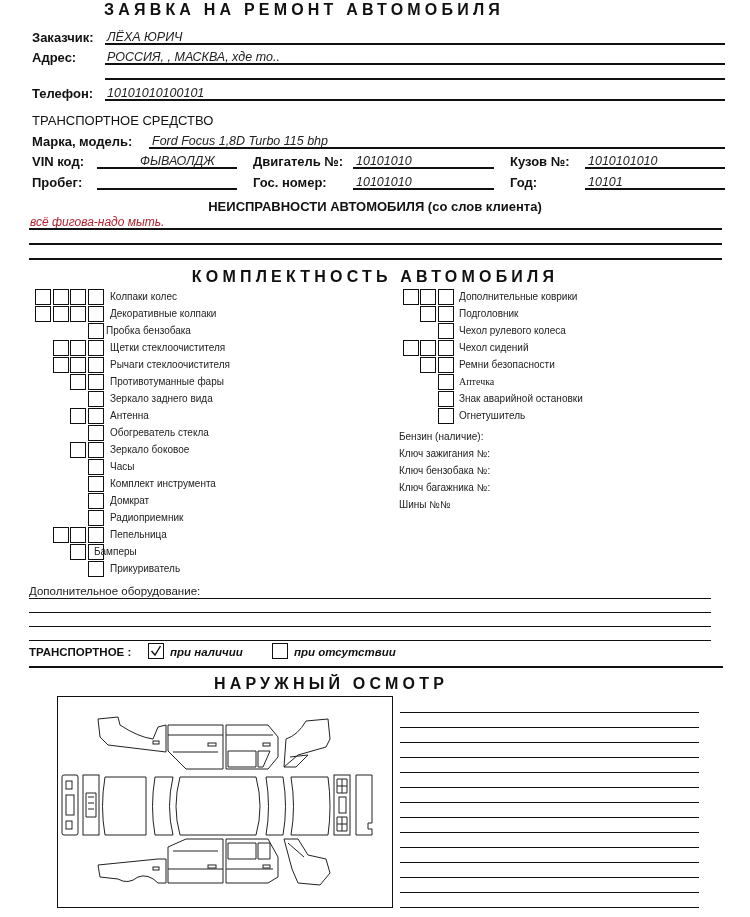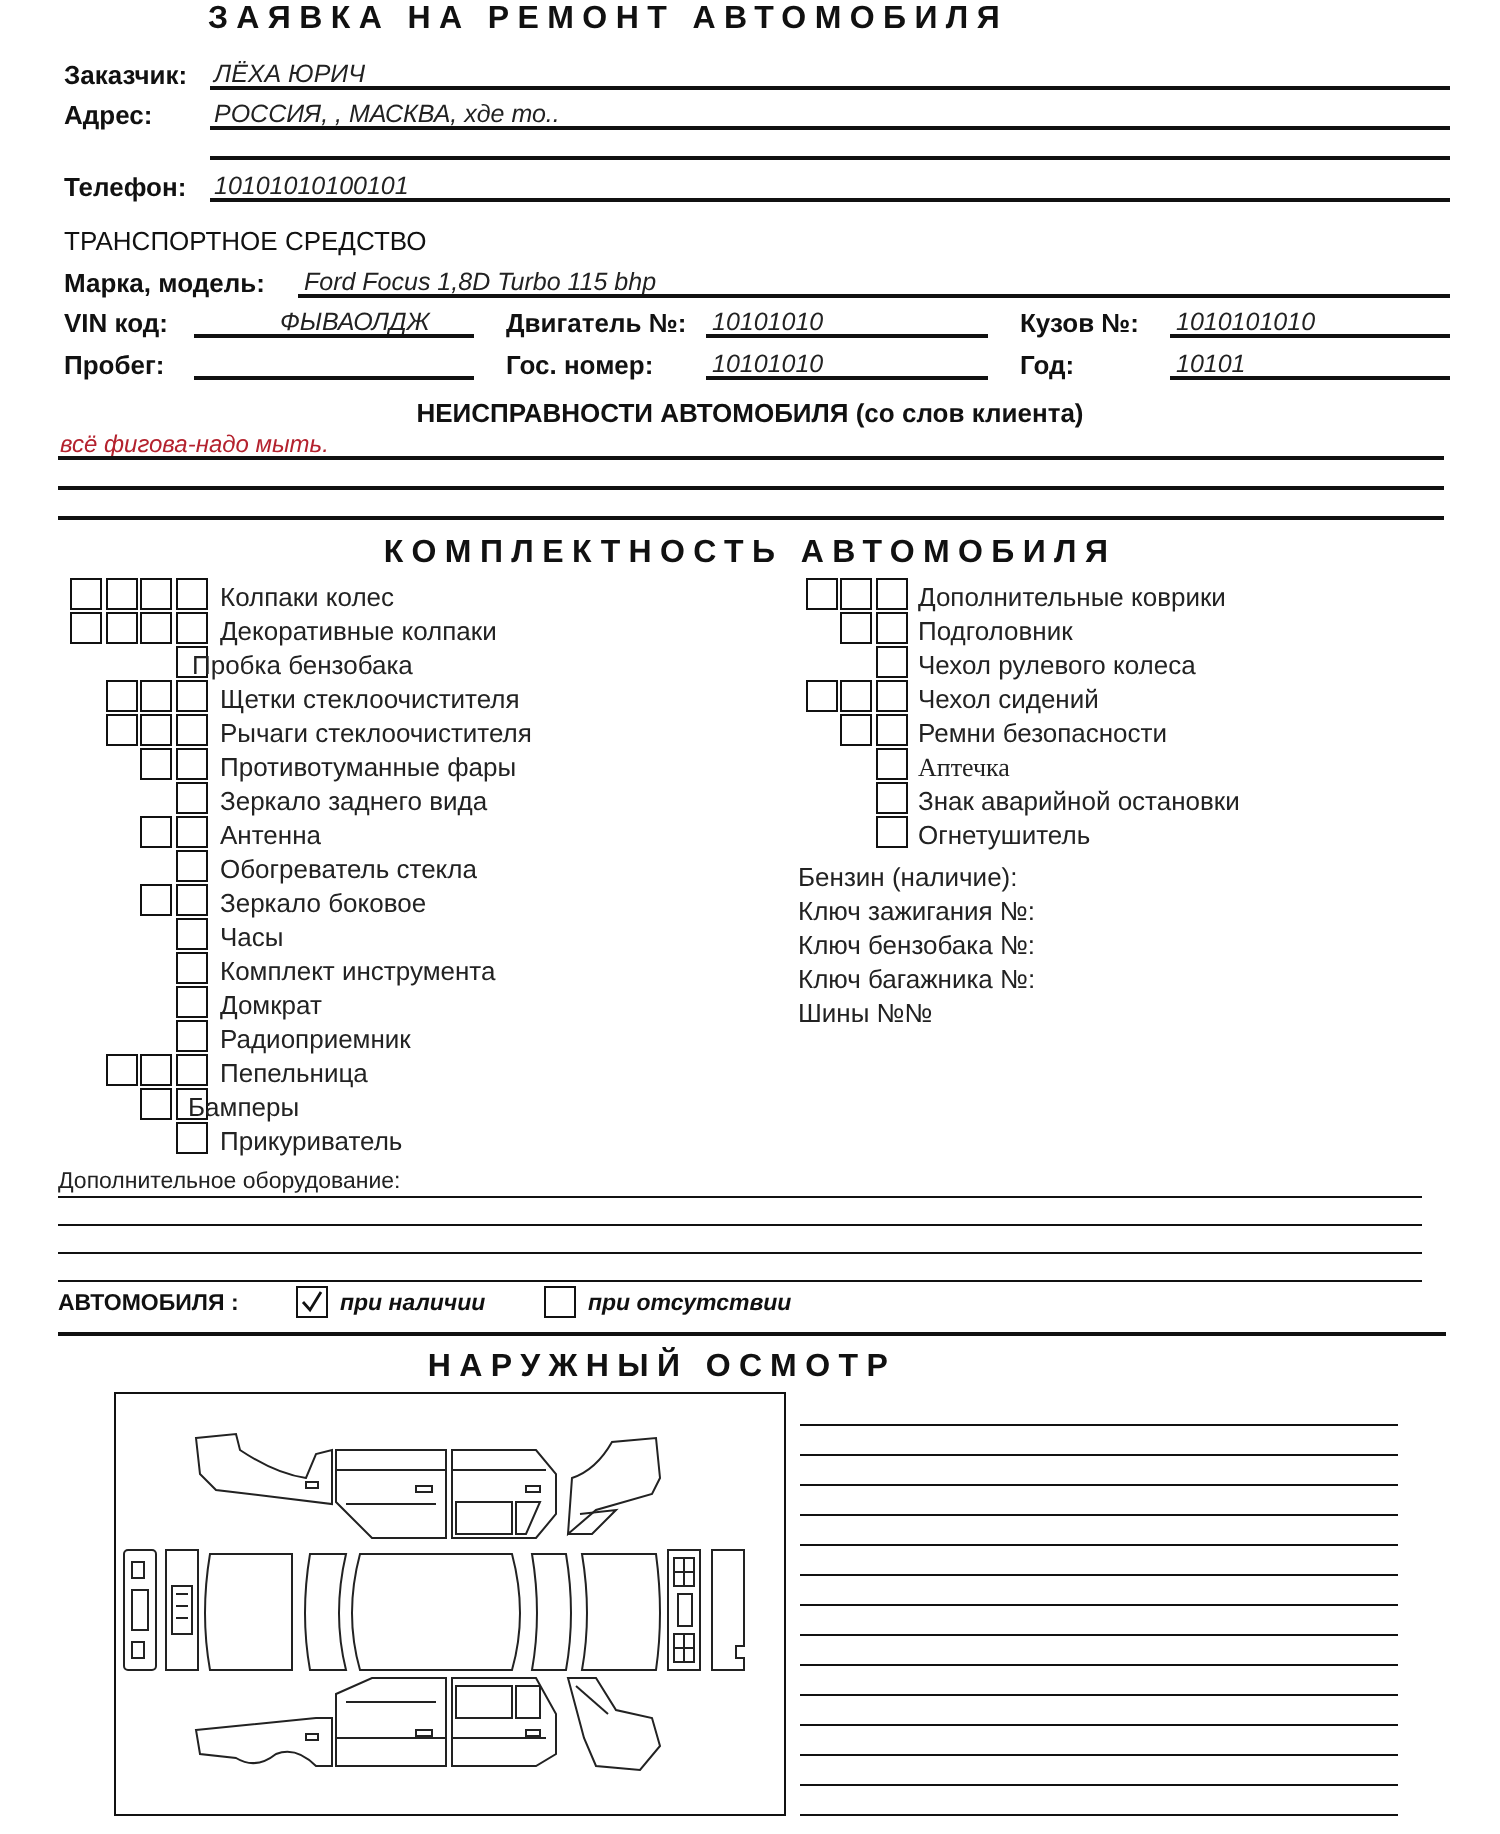--- a/index.html
+++ b/index.html
@@ -6,21 +6,21 @@
   html, body { width: 750px; height: 917px; background: #ffffff; overflow: hidden; }
   body { position: relative; font-family: "Liberation Sans", sans-serif; color: #111; }
   .abs { position: absolute; }
   .h-title { font-weight: bold; font-size: 16px; letter-spacing: 4.2px; white-space: nowrap; }
   .lbl { font-weight: bold; font-size: 13px; white-space: nowrap; }
   .val { font-style: italic; font-size: 12.5px; white-space: nowrap; color: #222; }
   .line { position: absolute; height: 0; border-top: 2px solid #111; }
   .thin { position: absolute; height: 0; border-top: 1.3px solid #111; }
   .plain { font-size: 13px; white-space: nowrap; }
   .cb { position: absolute; width: 16px; height: 16px; border: 1.3px solid #111; background: #fff; }
-  .item { font-size: 13px; white-space: nowrap; color: #222; }
+  .item { font-size: 10px; white-space: nowrap; color: #222; }
   .red { color: #b4222e; }
 </style>
 </head>
 <body>
 
 <div class="abs h-title" style="left:0;width:608px;text-align:center;top:1px;">ЗАЯВКА НА РЕМОНТ АВТОМОБИЛЯ</div>
 
 <div class="abs lbl" style="left:32px;top:30px;">Заказчик:</div>
 <div class="abs val" style="left:107px;top:30px;">ЛЁХА ЮРИЧ</div>
 <div class="line" style="left:105px;width:620px;top:43px;"></div>
@@ -82,21 +82,21 @@
     </div>
     <div>
       <div class="cb" style="left: 87.5px; top: 306px;"></div>
       <div class="cb" style="left: 70px; top: 306px;"></div>
       <div class="cb" style="left: 52.5px; top: 306px;"></div>
       <div class="cb" style="left: 35px; top: 306px;"></div>
       <div class="abs item" style="left: 110px; top: 308px;">Декоративные колпаки</div>
     </div>
     <div>
       <div class="cb" style="left: 87.5px; top: 323px;"></div>
-      <div class="abs item" style="left: 96px; top: 325px;">Пробка бензобака</div>
+      <div class="abs item" style="left: 106px; top: 325px;">Пробка бензобака</div>
     </div>
     <div>
       <div class="cb" style="left: 87.5px; top: 340px;"></div>
       <div class="cb" style="left: 70px; top: 340px;"></div>
       <div class="cb" style="left: 52.5px; top: 340px;"></div>
       <div class="abs item" style="left: 110px; top: 342px;">Щетки стеклоочистителя</div>
     </div>
     <div>
       <div class="cb" style="left: 87.5px; top: 357px;"></div>
       <div class="cb" style="left: 70px; top: 357px;"></div>
@@ -204,21 +204,21 @@
 <div class="abs item" style="left:399px;top:465px;">Ключ бензобака №:</div>
 <div class="abs item" style="left:399px;top:482px;">Ключ багажника №:</div>
 <div class="abs item" style="left:399px;top:499px;">Шины №№</div>
 
 <div class="abs item" style="left:29px;top:585px;font-size:11.5px;">Дополнительное оборудование:</div>
 <div class="thin" style="left:29px;width:682px;top:598px;"></div>
 <div class="thin" style="left:29px;width:682px;top:612px;"></div>
 <div class="thin" style="left:29px;width:682px;top:626px;"></div>
 <div class="thin" style="left:29px;width:682px;top:640px;"></div>
 
-<div class="abs" style="left:29px;top:646px;font-size:11.5px;font-weight:bold;white-space:nowrap;">АВТОМОБИЛЯ :</div>
+<div class="abs" style="left:29px;top:646px;font-size:11.5px;font-weight:bold;white-space:nowrap;">ТРАНСПОРТНОЕ :</div>
 <div class="cb" style="left:148px;top:643px;">
   <svg width="14" height="14" viewBox="0 0 14 14" style="position:absolute;left:0;top:0;">
       <path d="M2.5 7 L6 11 L11.5 2" fill="none" stroke="#111" stroke-width="1.4"></path>
     </svg>
 </div>
 <div class="abs" style="left:170px;top:646px;font-size:11.5px;font-weight:bold;font-style:italic;white-space:nowrap;">при наличии</div>
 <div class="cb" style="left:272px;top:643px;"></div>
 <div class="abs" style="left:294px;top:646px;font-size:11.5px;font-weight:bold;font-style:italic;white-space:nowrap;">при отсутствии</div>
 <div class="line" style="left:29px;width:694px;top:666px;"></div>
 

